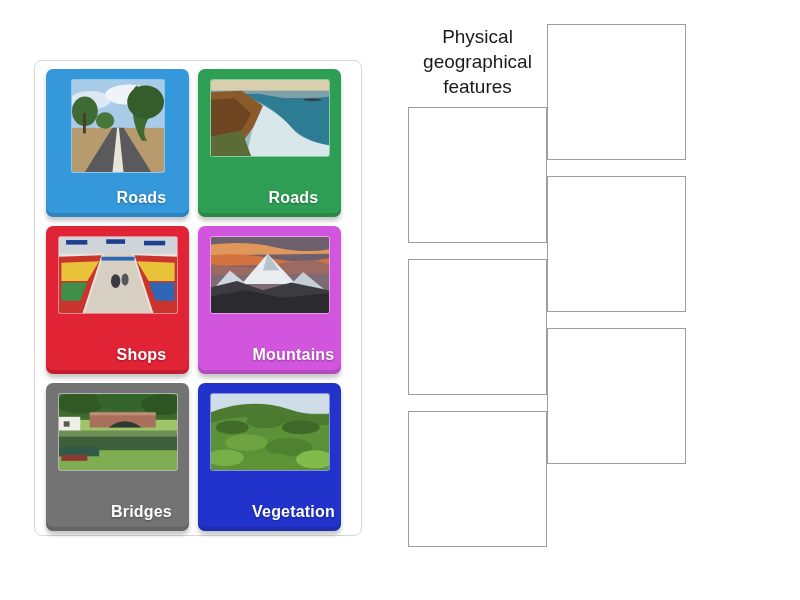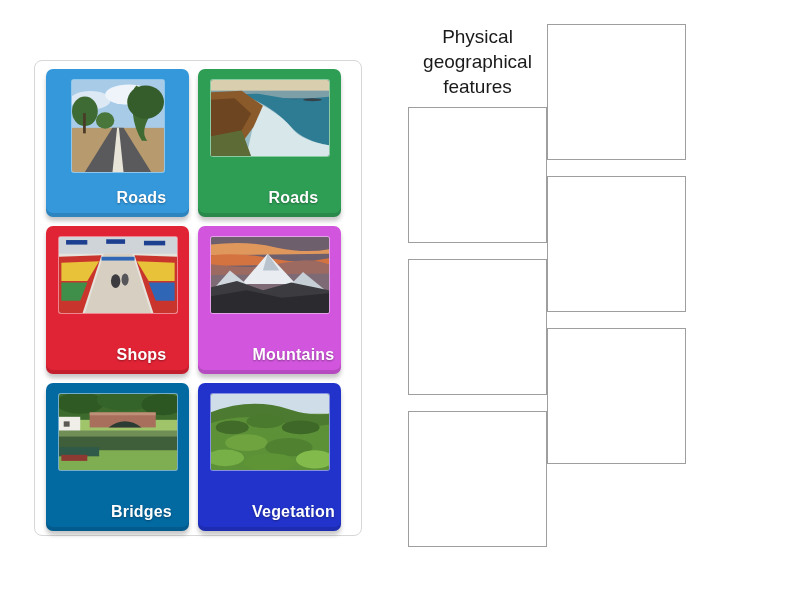--- a/index.html
+++ b/index.html
@@ -184,21 +184,21 @@
               <polygon points="48,22 72,62 26,62" fill="#e9edf2"></polygon>
               <polygon points="48,22 58,44 44,44" fill="#b9c3cd"></polygon>
               <polygon points="16,44 38,72 0,72" fill="#cfd6dd"></polygon>
               <polygon points="78,46 100,74 60,74" fill="#c6ced6"></polygon>
               <path d="M0 66 L22 58 L44 70 L68 60 L100 70 L100 100 L0 100z" fill="#3c3c40"></path>
               <path d="M0 78 L30 70 L60 80 L100 74 L100 100 L0 100z" fill="#2b2b2f"></path>
             </svg>
           </div>
           <div class="tile-label">Mountains</div>
         </div>
-        <div class="tile" style="background: #0369a1;">
+        <div class="tile" style="background: #737373;">
           <div class="tile-thumb">
             <svg width="118" height="76" viewBox="0 0 100 100" preserveAspectRatio="none">
               <rect width="100" height="100" fill="#9fc46a"></rect>
               <rect width="100" height="34" fill="#3d6b2e"></rect>
               <ellipse cx="18" cy="12" rx="20" ry="14" fill="#2f5a24"></ellipse>
               <ellipse cx="56" cy="8" rx="24" ry="14" fill="#35642a"></ellipse>
               <ellipse cx="88" cy="14" rx="18" ry="14" fill="#2c5622"></ellipse>
               <rect x="26" y="26" width="56" height="18" fill="#a8705c"></rect>
               <path d="M42 44 q14 -16 28 0z" fill="#2b3a33"></path>
               <rect x="26" y="24" width="56" height="4" fill="#c08f78"></rect>

